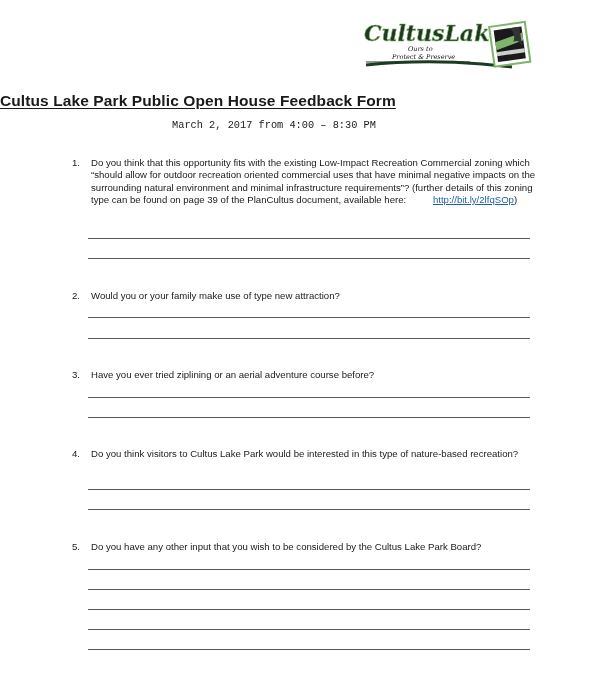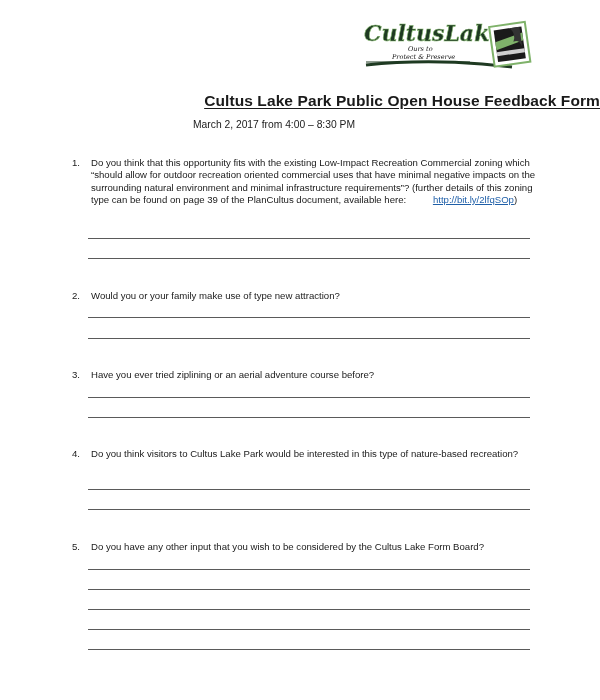--- a/index.html
+++ b/index.html
@@ -21,34 +21,35 @@
       top: 18px;
       width: 172px;
       height: 56px;
     }
     .logo svg { width: 100%; height: 100%; display: block; }
     .title {
       position: absolute;
       left: 0;
       width: 600px;
       top: 92px;
-      text-align: right;
+      text-align: left;
       font-size: 15.5px;
       font-weight: bold;
       text-decoration: underline;
       text-underline-offset: 2px;
       letter-spacing: 0.1px;
     }
     .subtitle {
       position: absolute;
       left: 0;
       width: 548px;
       top: 119px;
       text-align: center;
       font-size: 10.3px;
+      font-family: Liberation Mono, monospace;
     }
     .question {
       position: absolute;
       left: 72px;
       width: 470px;
       font-size: 9.6px;
       line-height: 12.3px;
       display: flex;
     }
     .q-num {
@@ -120,19 +121,19 @@
 
 <div class="question" style="top:448px;">
   <span class="q-num">4.</span>
   <span class="q-text">Do you think visitors to Cultus Lake Park would be interested in this type of nature-based recreation?</span>
 </div>
 <div class="answer-line" style="top:489px;"></div>
 <div class="answer-line" style="top:509px;"></div>
 
 <div class="question" style="top:541px;">
   <span class="q-num">5.</span>
-  <span class="q-text">Do you have any other input that you wish to be considered by the Cultus Lake Form Board?</span>
+  <span class="q-text">Do you have any other input that you wish to be considered by the Cultus Lake Park Board?</span>
 </div>
 <div class="answer-line" style="top:569px;"></div>
 <div class="answer-line" style="top:589px;"></div>
 <div class="answer-line" style="top:609px;"></div>
 <div class="answer-line" style="top:629px;"></div>
 <div class="answer-line" style="top:649px;"></div>
 
 </body></html>

